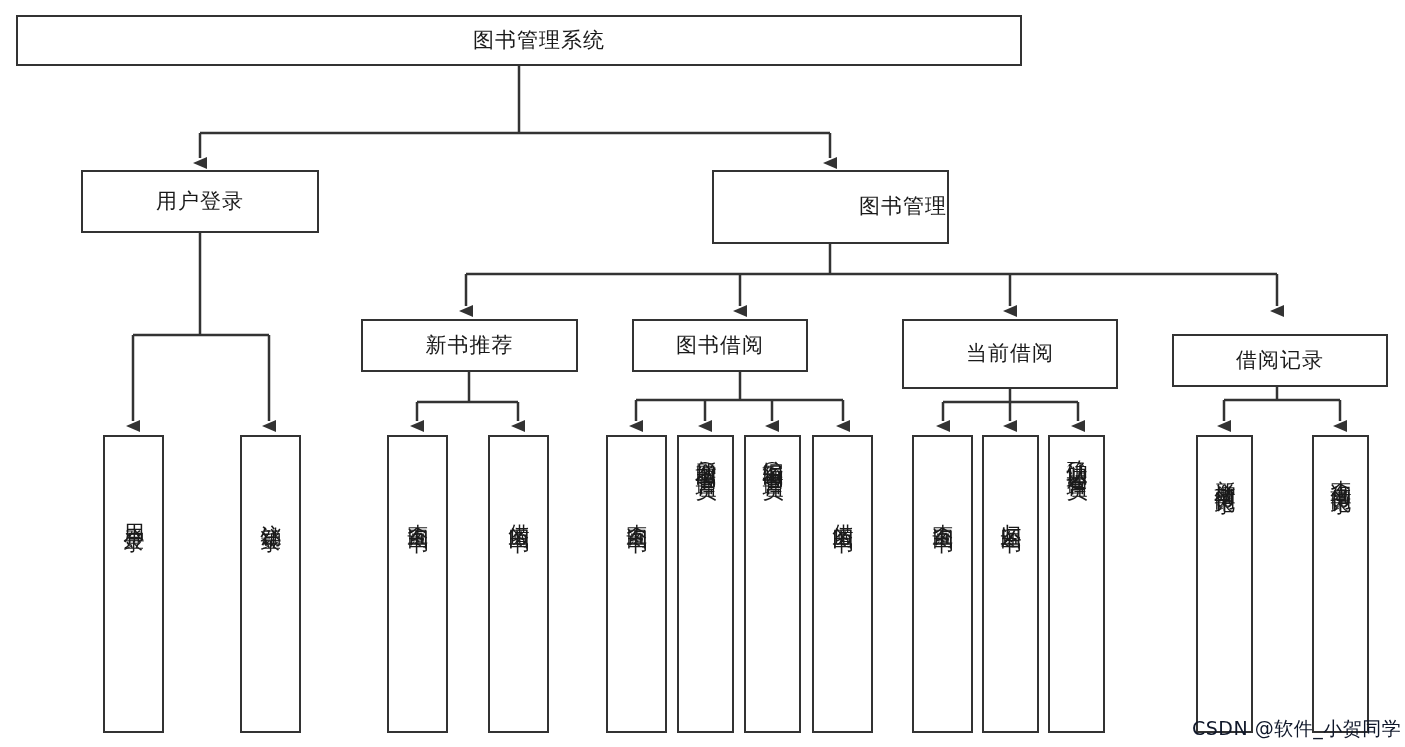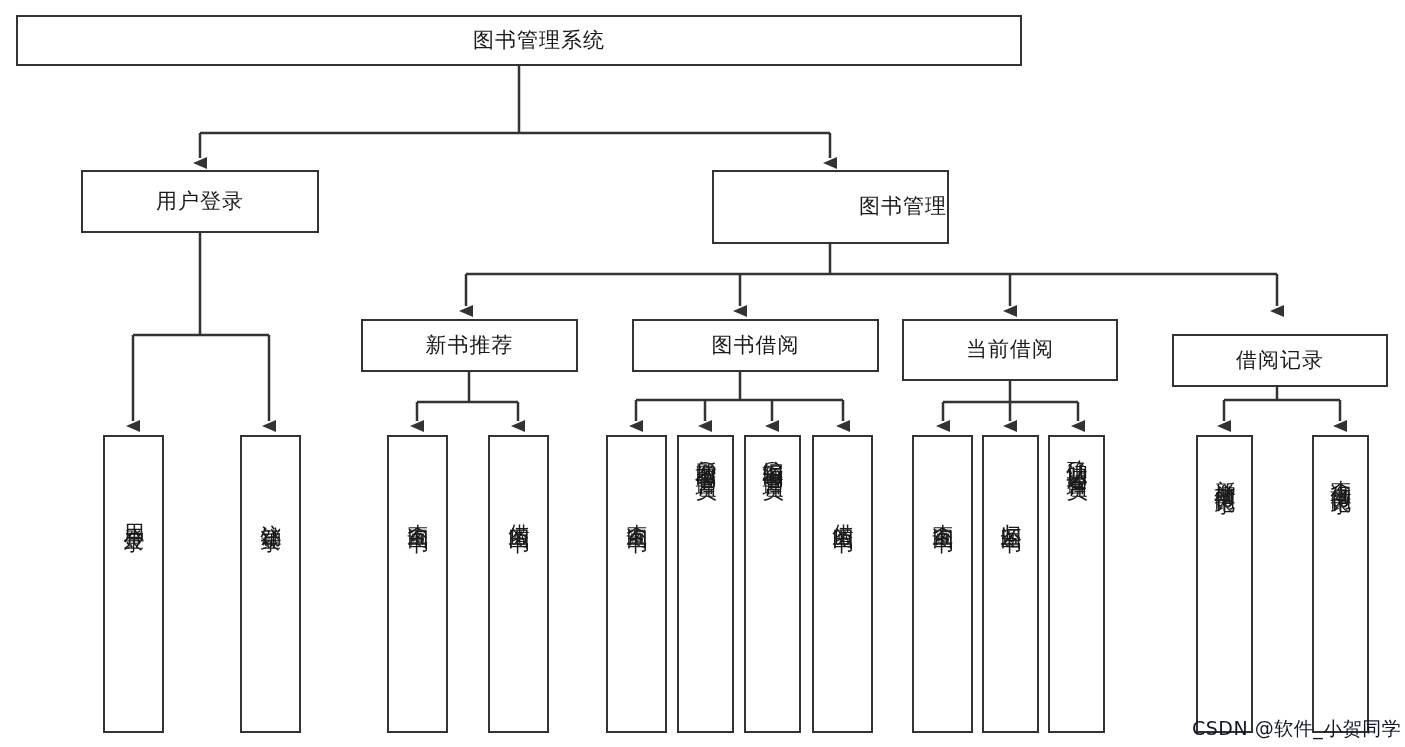--- a/index.html
+++ b/index.html
@@ -120,24 +120,24 @@
 <div class="node node-h" style="left:81px; top:170px; width:238px; height:63px;">
   <span class="label">用户登录</span>
 </div>
 <div class="node node-h" style="left:712px; top:170px; width:237px; height:74px;justify-content:flex-end;">
   <span class="label">图书管理</span>
 </div>
 
 <div class="node node-h" style="left:361px; top:319px; width:217px; height:53px;">
   <span class="label">新书推荐</span>
 </div>
-<div class="node node-h" style="left:632px; top:319px; width:247px; height:53px;">
+<div class="node node-h" style="left:632px; top:319px; width:176px; height:53px;">
   <span class="label">图书借阅</span>
 </div>
-<div class="node node-h" style="left:902px; top:319px; width:216px; height:62px;">
+<div class="node node-h" style="left:902px; top:319px; width:216px; height:70px;">
   <span class="label">当前借阅</span>
 </div>
 <div class="node node-h" style="left:1172px; top:334px; width:216px; height:53px;">
   <span class="label">借阅记录</span>
 </div>
 
 <div class="node node-v" style="left:103px; top:435px; width:61px; height:298px; padding-top:70px;">
   <span class="label">用户登录</span>
 </div>
 <div class="node node-v" style="left:240px; top:435px; width:61px; height:298px; padding-top:70px;">

